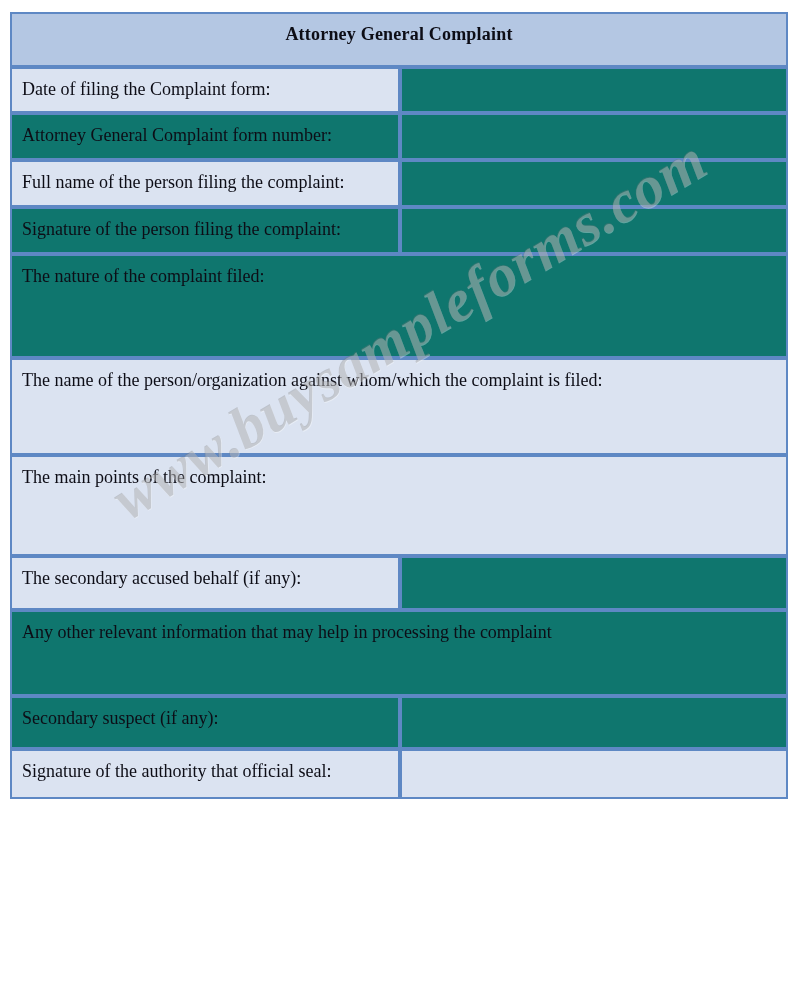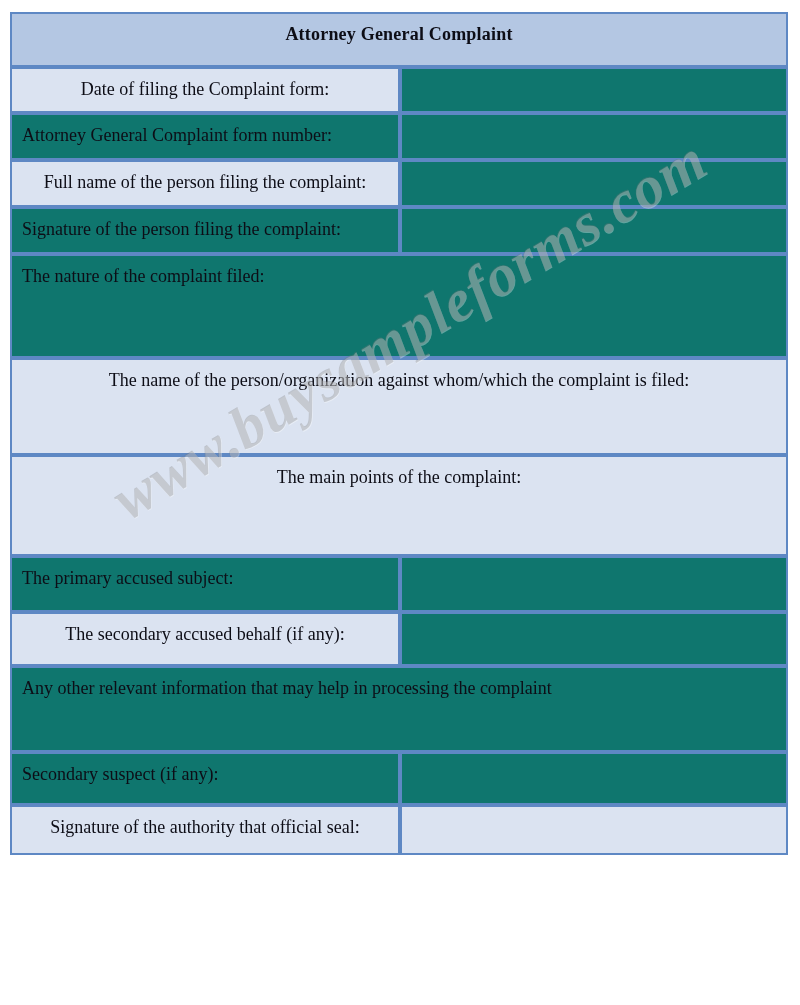--- a/index.html
+++ b/index.html
@@ -65,21 +65,21 @@
   #form-table td {
     border: 2px solid #5e88c4;
     vertical-align: top;
     padding: 9px 10px 0 10px;
     font-size: 18px;
     line-height: 1.25;
     color: #0d0d16;
     box-sizing: border-box;
   }
 
-  .bg-tint  { background: #dbe3f1; text-align: center; }
+  .bg-tint  { background: #dbe3f1; }
   .bg-white { background: #0f766e; }
 
   
   #title-cell {
     background: #b4c7e3;
     text-align: center;
     vertical-align: middle;
     font-size: 18.5px;
     font-weight: 700;
     padding: 0 10px;
@@ -124,24 +124,20 @@
         <tr>
           <td class="cell-label bg-white" colspan="2" style="height: 104px;">The nature of the complaint filed:</td>
         </tr>
         <tr>
           <td class="cell-label bg-tint" colspan="2" style="height: 97px;">The name of the person/organization against whom/which the complaint is filed:</td>
         </tr>
         <tr>
           <td class="cell-label bg-tint" colspan="2" style="height: 101px;">The main points of the complaint:</td>
         </tr>
         <tr>
-          <td class="cell-label bg-white" style="height: 56px; width: 420px;">The primary accused subject:</td>
-          <td class="cell-value bg-white" style="height: 56px;"></td>
-        </tr>
-        <tr>
           <td class="cell-label bg-tint" style="height: 54px; width: 420px;">The secondary accused behalf (if any):</td>
           <td class="cell-value bg-white" style="height: 54px;"></td>
         </tr>
         <tr>
           <td class="cell-label bg-white" colspan="2" style="height: 86px;">Any other relevant information that may help in processing the complaint</td>
         </tr>
         <tr>
           <td class="cell-label bg-white" style="height: 53px; width: 394px;">Secondary suspect (if any):</td>
           <td class="cell-value bg-white" style="height: 53px;"></td>
         </tr>

